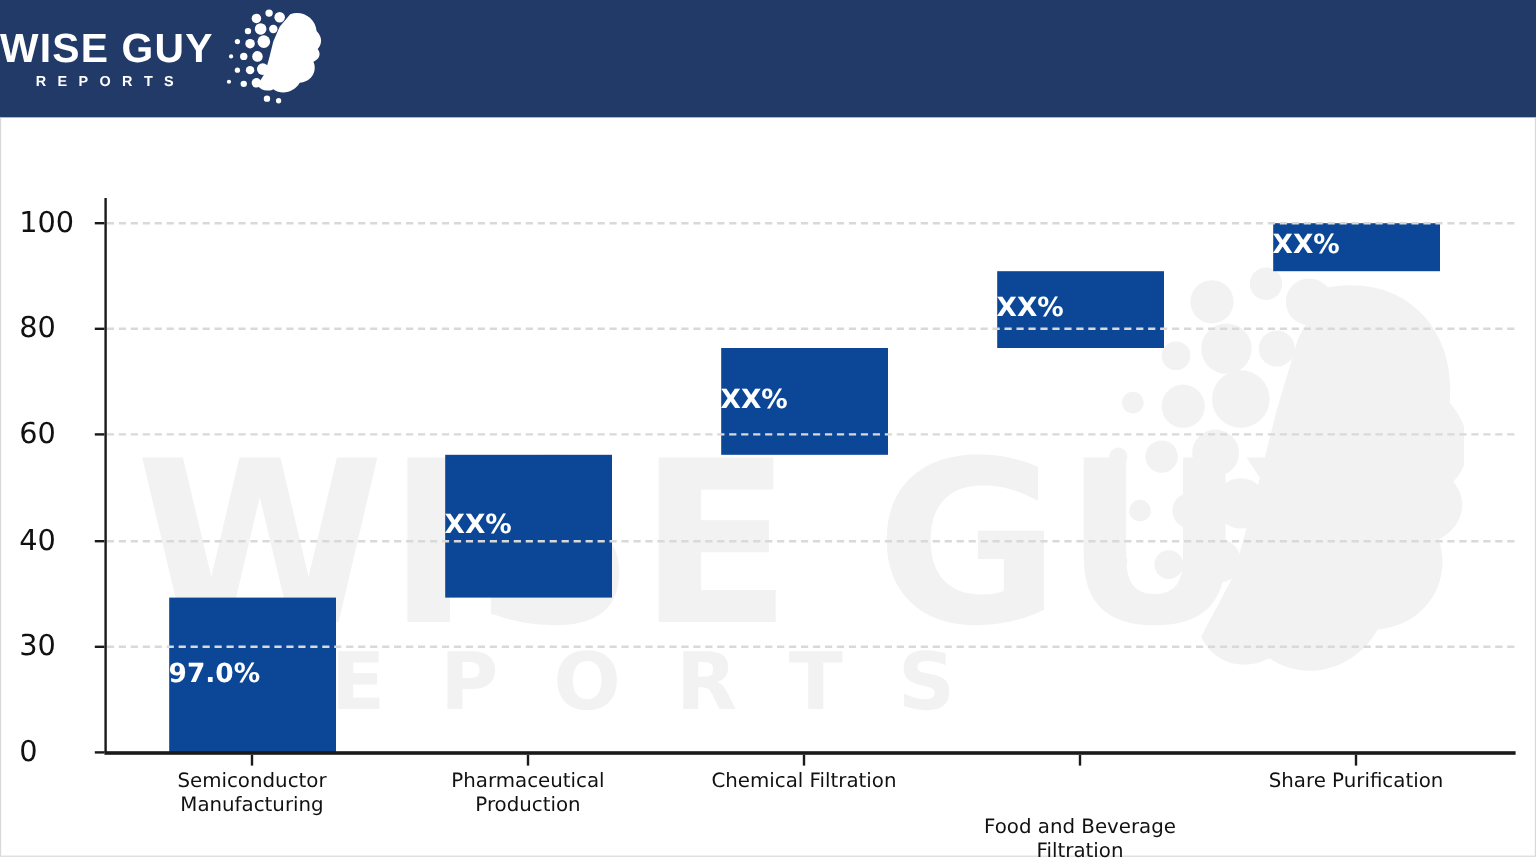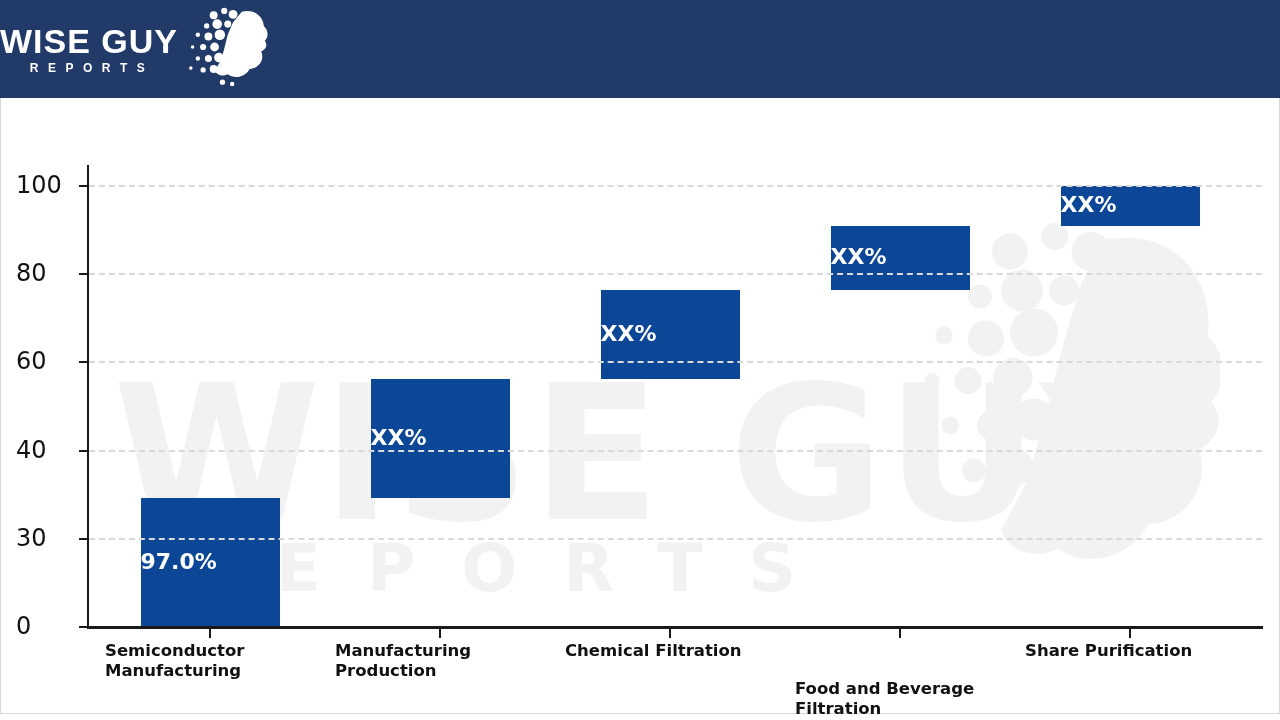--- a/index.html
+++ b/index.html
@@ -24,21 +24,21 @@
   .watermark-text2 { position:absolute; left:178px; top:438px; font-size:66px; font-weight:bold;
                      color:#f2f2f2; letter-spacing:46px; white-space:nowrap; z-index:1; line-height:1; }
   #watermark-face { position:absolute; left:920px; top:215px; z-index:1; }
 
   .gridline { position:absolute; left:89px; width:1173px; border-top:2px dashed #d9d9d9; z-index:4; }
   .bar { position:absolute; z-index:3; }
   .bar-label { position:absolute; z-index:5; color:#ffffff; font-size:22px; font-weight:bold; text-align:left; }
   .ytick-label { position:absolute; width:60px; text-align:left; font-size:24px; color:#111111; z-index:5; }
   .ytick-mark { position:absolute; width:8px; height:2px; background:#1a1a1a; z-index:6; }
   .xtick-mark { position:absolute; width:2px; height:9px; background:#1a1a1a; z-index:6; }
-  .xtick-label { position:absolute; width:210px; text-align:left; font-size:16.5px; font-weight:bold;
+  .xtick-label { position:absolute; width:210px; text-align:center; font-size:16.5px; font-weight:normal;
                  color:#111111; line-height:20px; z-index:5; }
   #y-axis { position:absolute; left:87px; top:165px; width:2px; height:462px; background:#1a1a1a; z-index:6; }
   #x-axis { position:absolute; left:87px; top:626px; width:1176px; height:3px; background:#1a1a1a; z-index:6; }
 </style>
 </head>
 <body>
 
 <div id="canvas">
 
   <div id="header" style="background: rgb(34, 58, 104);">
@@ -130,21 +130,21 @@
       <div class="gridline" style="top: 185px; border-top-color: rgb(217, 217, 217);"></div>
       <div class="ytick-mark" style="left: 79px; top: 185px;"></div>
       <div class="ytick-label" style="left: 16px; top: 171px;">100</div>
       <div class="bar" style="left: 140.5px; top: 498.228px; width: 139px; height: 128.772px; background: rgb(11, 70, 151);"></div>
       <div class="bar-label" style="left: 140.5px; width: 139px; top: 548.614px;">97.0%</div>
       <div class="xtick-mark" style="left: 209px; top: 629px;"></div>
       <div class="xtick-label" style="left: 105px; top: 641px;">Semiconductor Manufacturing</div>
       <div class="bar" style="left: 370.5px; top: 379.158px; width: 139px; height: 119.07px; background: rgb(11, 70, 151);"></div>
       <div class="bar-label" style="left: 370.5px; width: 139px; top: 424.693px;">XX%</div>
       <div class="xtick-mark" style="left: 439px; top: 629px;"></div>
-      <div class="xtick-label" style="left: 335px; top: 641px;">Manufacturing Production</div>
+      <div class="xtick-label" style="left: 335px; top: 641px;">Pharmaceutical Production</div>
       <div class="bar" style="left: 600.5px; top: 290.076px; width: 139px; height: 89.082px; background: rgb(11, 70, 151);"></div>
       <div class="bar-label" style="left: 600.5px; width: 139px; top: 320.617px;">XX%</div>
       <div class="xtick-mark" style="left: 669px; top: 629px;"></div>
       <div class="xtick-label" style="left: 565px; top: 641px;">Chemical Filtration</div>
       <div class="bar" style="left: 830.5px; top: 226.131px; width: 139px; height: 63.945px; background: rgb(11, 70, 151);"></div>
       <div class="bar-label" style="left: 830.5px; width: 139px; top: 244.103px;">XX%</div>
       <div class="xtick-mark" style="left: 899px; top: 629px;"></div>
       <div class="xtick-label" style="left: 795px; top: 641px; margin-top: 38px;">Food and Beverage Filtration</div>
       <div class="bar" style="left: 1060.5px; top: 186px; width: 139px; height: 40.131px; background: rgb(11, 70, 151);"></div>
       <div class="bar-label" style="left: 1060.5px; width: 139px; top: 192.065px;">XX%</div>

